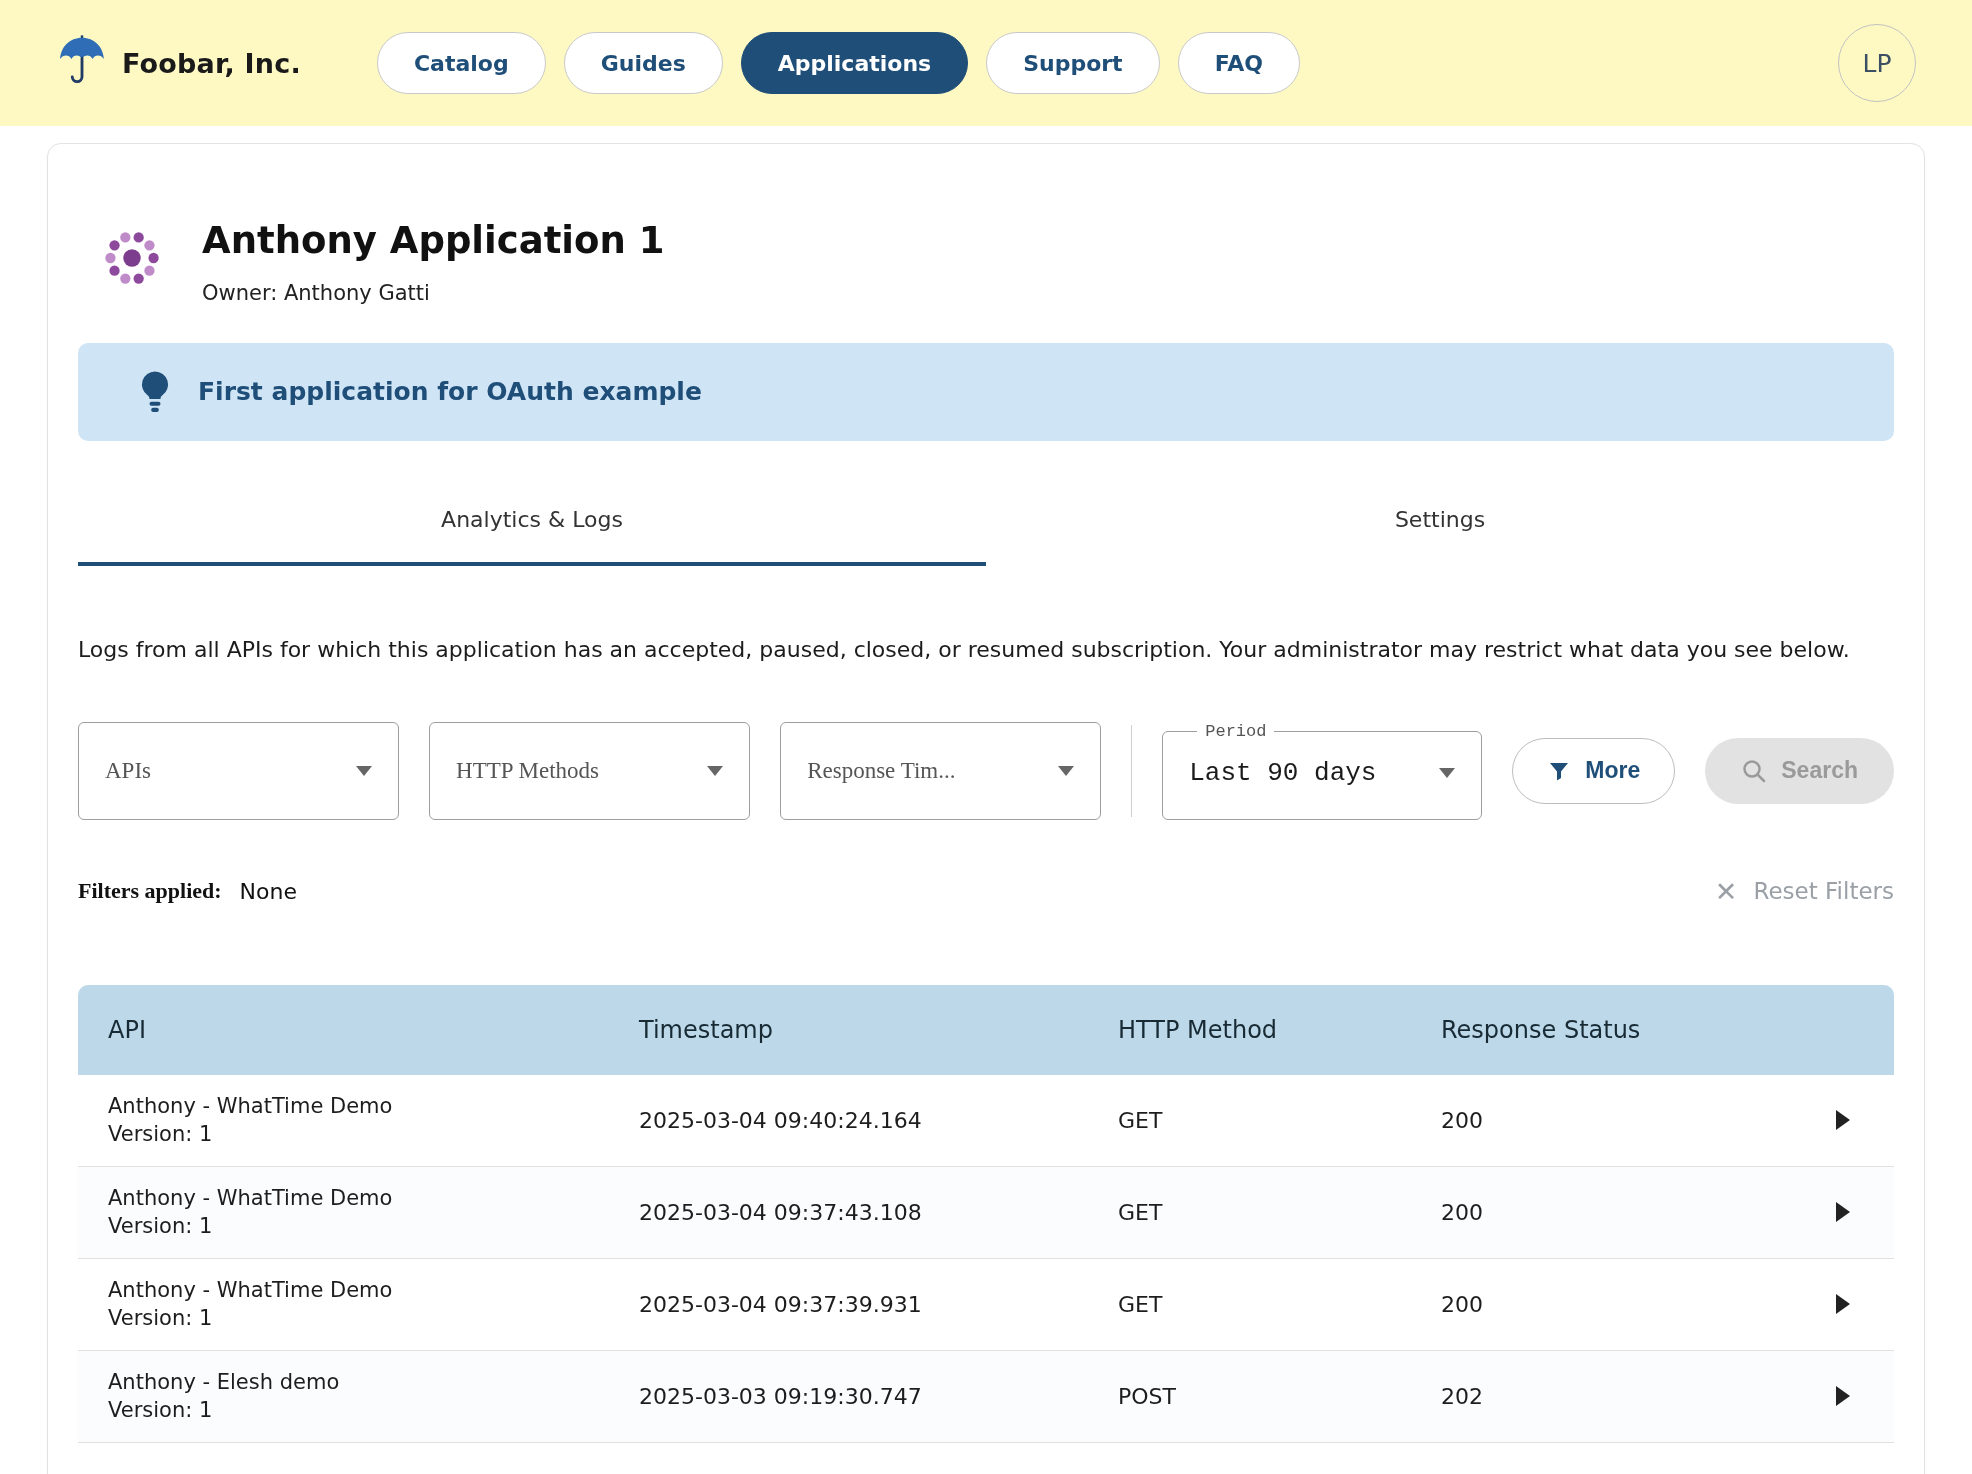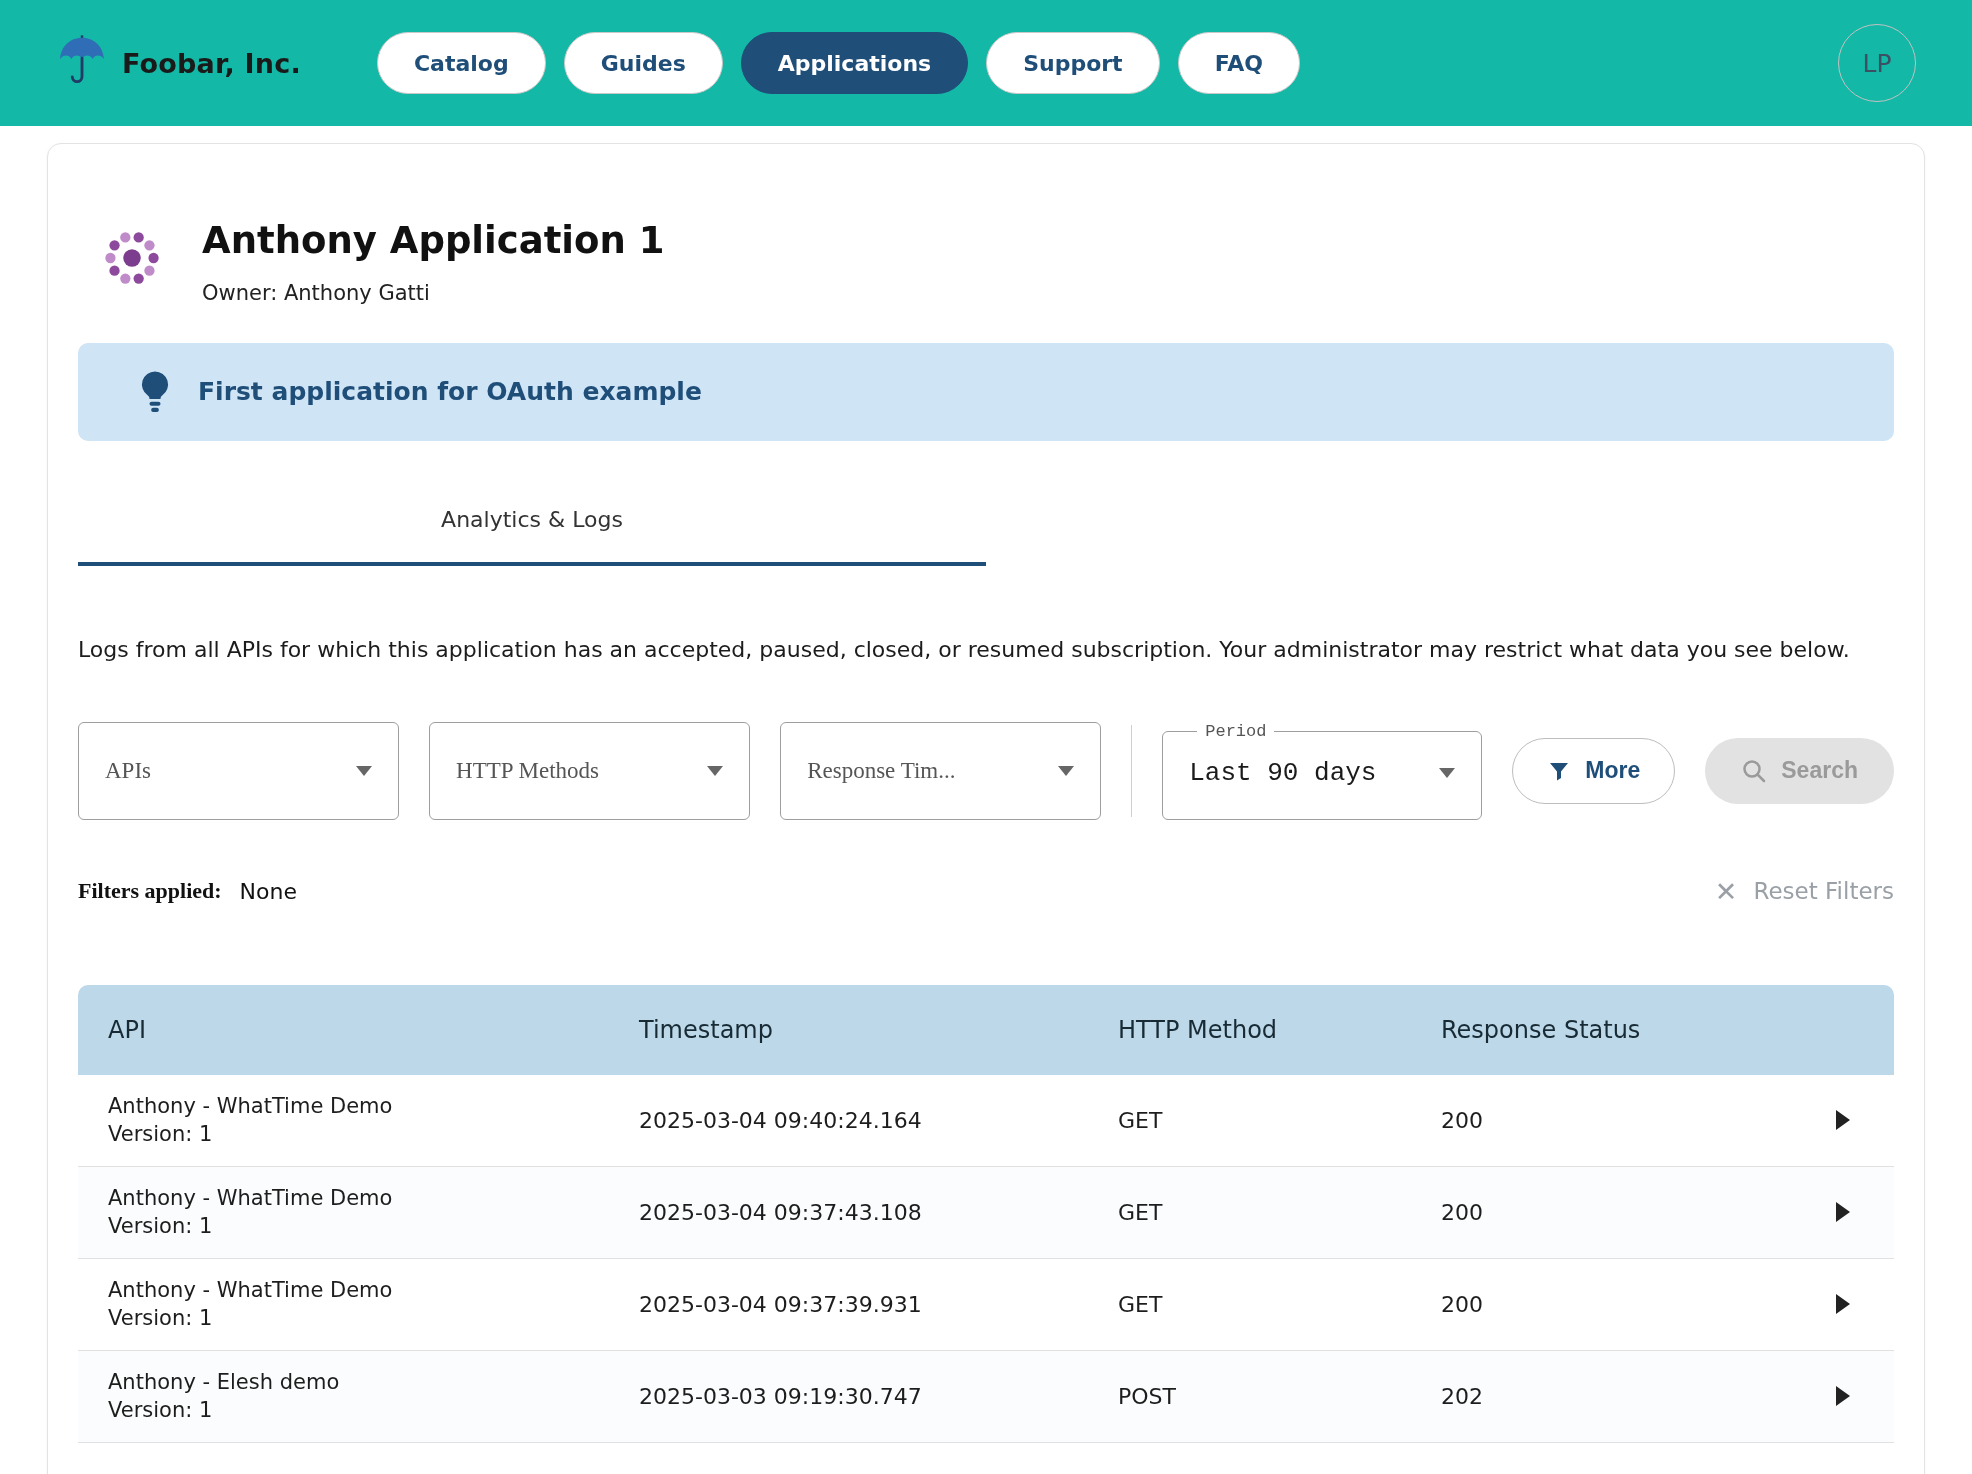--- a/index.html
+++ b/index.html
@@ -1,20 +1,20 @@
 <!DOCTYPE html>
 <html><head>
 <meta charset="utf-8">
 <style>
   * { margin:0; padding:0; box-sizing:border-box; }
   html,body { width:1972px; height:1474px; overflow:hidden; background:#ffffff;
     font-family:"DejaVu Sans","Liberation Sans",sans-serif; color:#1a1a1a; }
 
   
-  .nav { height:126px; display:flex; align-items:center; padding:4px 56px; background:#14b8a6; }
+  .nav { height:126px; display:flex; align-items:center; padding:4px 56px; background:#fef9c3; }
   .brand { display:flex; align-items:center; gap:14px; }
   .brand-logo { width:52px; height:58px; }
   .brand-name { font-size:27px; font-weight:600; color:#1a1a1a; letter-spacing:.2px; }
   .pills { display:flex; align-items:center; gap:18px; margin-left:76px; }
   .pill { height:62px; padding:0 36px; border:1.5px solid #c9c9c9; border-radius:31px;
     display:flex; align-items:center; justify-content:center; font-size:22px; font-weight:600;
     color:#1f4e79; background:#fff; cursor:pointer; }
   .pill.active { background:#1f4e79; color:#fff; border-color:#1f4e79; }
   .avatar { margin-left:auto; width:78px; height:78px; border-radius:50%; border:1.5px solid #c2c2c2;
     display:flex; align-items:center; justify-content:center; font-size:25px; color:#3c4f63; }
@@ -134,20 +134,21 @@
     <svg class="banner-icon" viewBox="0 0 24 32">
       <path d="M12 1a9.5 9.5 0 0 0-5.4 17.3c.9.65 1.4 1.6 1.4 2.7h8c0-1.1.5-2.05 1.4-2.7A9.5 9.5 0 0 0 12 1z" fill="#1f4e79"></path>
       <rect x="8" y="23" width="8" height="3" rx="1.5" fill="#1f4e79"></rect>
       <rect x="9.2" y="27.5" width="5.6" height="3" rx="1.5" fill="#1f4e79"></rect>
     </svg>
     <span class="banner-text">First application for OAuth example</span>
   </div>
 
   <div class="tabs">
     <div class="tab active">Analytics &amp; Logs</div>
+    <div class="tab">Settings</div>
   </div>
 
   <p class="desc">Logs from all APIs for which this application has an accepted, paused, closed, or resumed subscription. Your administrator may restrict what data you see below.</p>
 
   <div class="filters">
     <div class="select">
       <span>APIs</span>
       <span class="caret"></span>
     </div>
     <div class="select">

